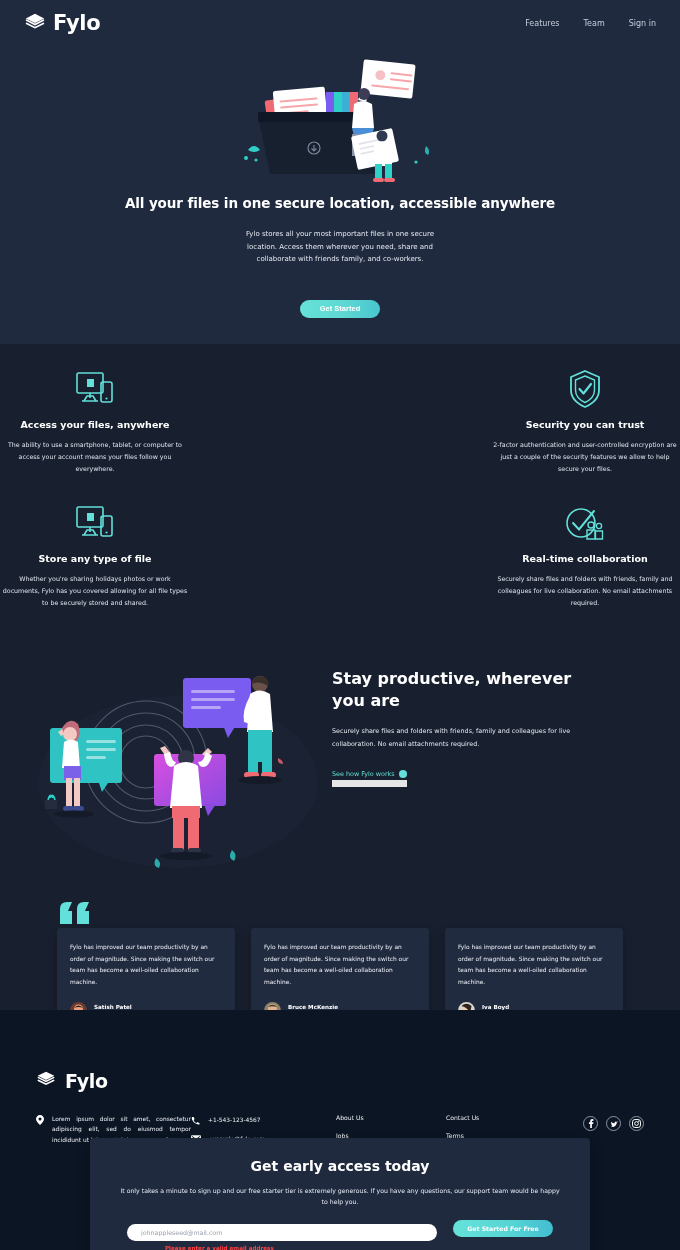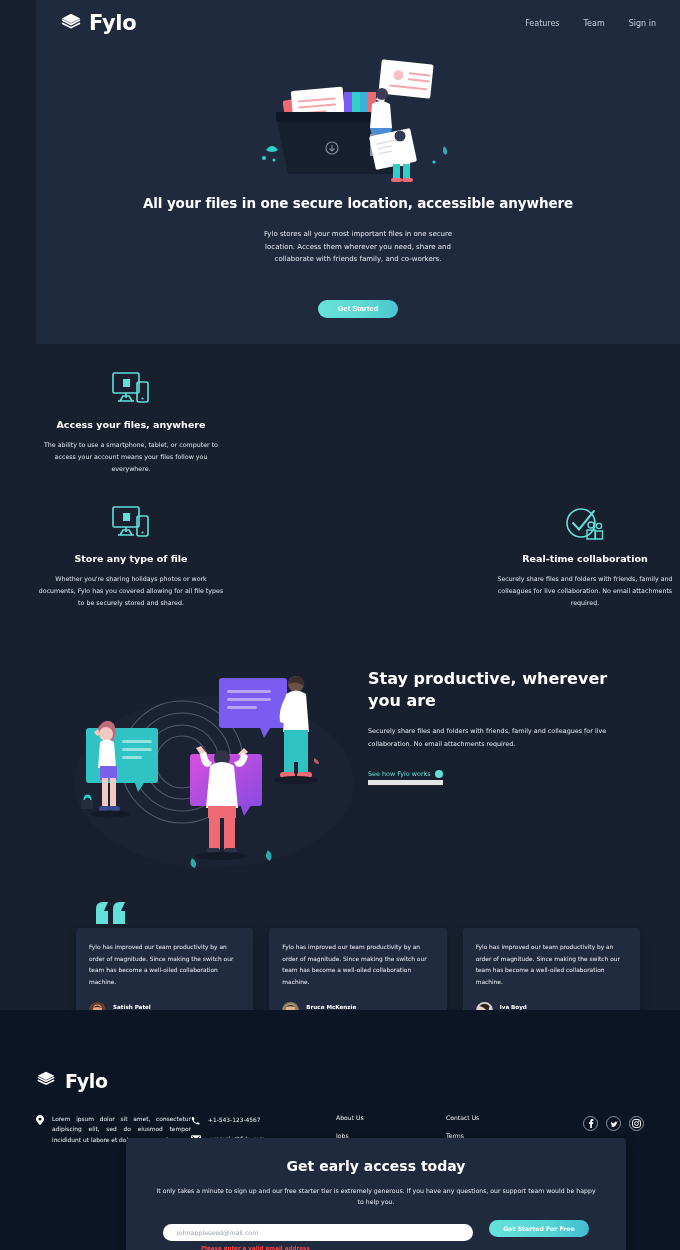--- a/index.html
+++ b/index.html
@@ -3,21 +3,21 @@
 <meta charset="utf-8">
 <style>
   * { margin:0; padding:0; box-sizing:border-box; }
   html,body { width:680px; height:1250px; }
   body {
     background:#181f2e;
     font-family:"DejaVu Sans", sans-serif;
     color:#ffffff;
     overflow:hidden;
   }
-  .page { width:680px; height:1250px; position:relative;padding-left:36px; }
+  .page { width:680px; height:1250px; position:relative; }
 
   
   .hero-wrap { background:#1f2a3f; padding:0 0 26px 0; }
   .header { height:46px; display:flex; align-items:center; justify-content:space-between; padding:0 24px; }
   .logo { display:flex; align-items:center; gap:7px; }
   .logo-mark { width:22px; height:22px; }
   .logo-text { font-size:21px; font-weight:bold; letter-spacing:-.3px; }
   .nav { display:flex; gap:24px; align-items:center; }
   .nav a { color:#c7cddb; font-size:8px; text-decoration:none; }
 
@@ -42,21 +42,21 @@
   .feat h3 { font-size:9.5px; font-weight:bold; margin-bottom:9px; }
   .feat p { font-size:6.3px; line-height:1.85; color:#dfe4ee; }
 
   
   .productive { display:flex; align-items:flex-start; padding:18px 28px 26px 28px; gap:14px; }
   .prod-illu { width:290px; height:210px; flex:none; }
   .prod-text { width:250px; padding-top:6px; }
   .prod-text h2 { font-size:16px; line-height:1.35; font-weight:bold; margin-bottom:14px; }
   .prod-text p { font-size:6.4px; line-height:1.9; color:#e3e7f0; margin-bottom:11px; }
   .see-how { display:inline-flex; align-items:center; gap:4px; color:#62e0d9; font-size:6.4px;
-             border-bottom:5px solid #e5e5e5; padding-bottom:2px; text-decoration:none; cursor:pointer; }
+             border-bottom:7px solid #e5e5e5; padding-bottom:2px; text-decoration:none; cursor:pointer; }
   .arrow-circle { width:8px; height:8px; border-radius:50%; background:#62e0d9; display:inline-block; }
 
   
   .testimonials { position:relative; padding:30px 40px 36px; display:flex; gap:16px; justify-content:center; }
   .quote-mark { position:absolute; left:58px; top:782px; font-size:0; }
   .tcard { width:178px; background:#212b40; border-radius:3px; padding:14px 13px 13px; box-shadow:0 4px 10px rgba(0,0,0,.25); }
   .tcard p { font-size:5.9px; line-height:1.95; color:#edf0f6; }
   .tfoot { display:flex; align-items:center; gap:7px; margin-top:14px; }
   .avatar { width:17px; height:17px; border-radius:50%; overflow:hidden; flex:none; }
   .tname { font-size:5.6px; font-weight:bold; line-height:1.55; }
@@ -202,20 +202,31 @@
             <rect x="14" y="9" width="7" height="8" fill="#62e0d9"></rect>
             <path d="M17 23 L17 28 M9 31 L25 31" stroke="#62e0d9" stroke-width="1.6"></path>
             <path d="M11 31 L14 26 L20 26 L23 31" fill="none" stroke="#62e0d9" stroke-width="1.6"></path>
             <rect x="28" y="12" width="11" height="20" rx="2" fill="none" stroke="#62e0d9" stroke-width="1.6"></rect>
             <circle cx="33.5" cy="28.5" r="1.1" fill="#62e0d9"></circle>
           </svg>
         </div>
         <h3>Access your files, anywhere</h3>
         <p>The ability to use a smartphone, tablet, or computer to access your account means your files follow you everywhere.</p>
       </div>
+      <div class="feat">
+        <div class="feat-ico">
+          <svg width="36" height="42" viewBox="0 0 36 42">
+            <path d="M18 3 L32 9 L32 22 Q32 33 18 39 Q4 33 4 22 L4 9 Z" fill="none" stroke="#62e0d9" stroke-width="1.8"></path>
+            <path d="M18 8 L27.5 12 L27.5 22 Q27.5 30 18 34.5 Q8.5 30 8.5 22 L8.5 12 Z" fill="none" stroke="#62e0d9" stroke-width="1.4"></path>
+            <path d="M12.5 21 L16.5 25.5 L24 16" fill="none" stroke="#62e0d9" stroke-width="2.2" stroke-linecap="round" stroke-linejoin="round"></path>
+          </svg>
+        </div>
+        <h3>Security you can trust</h3>
+        <p>2-factor authentication and user-controlled encryption are just a couple of the security features we allow to help secure your files.</p>
+      </div>
     </div>
     <div class="feat-row">
       <div class="feat">
         <div class="feat-ico">
           <svg width="44" height="40" viewBox="0 0 44 40">
             <rect x="4" y="3" width="26" height="20" rx="1.5" fill="none" stroke="#62e0d9" stroke-width="1.6"></rect>
             <rect x="14" y="9" width="7" height="8" fill="#62e0d9"></rect>
             <path d="M17 23 L17 28 M9 31 L25 31" stroke="#62e0d9" stroke-width="1.6"></path>
             <path d="M11 31 L14 26 L20 26 L23 31" fill="none" stroke="#62e0d9" stroke-width="1.6"></path>
             <rect x="28" y="12" width="11" height="20" rx="2" fill="none" stroke="#62e0d9" stroke-width="1.6"></rect>

